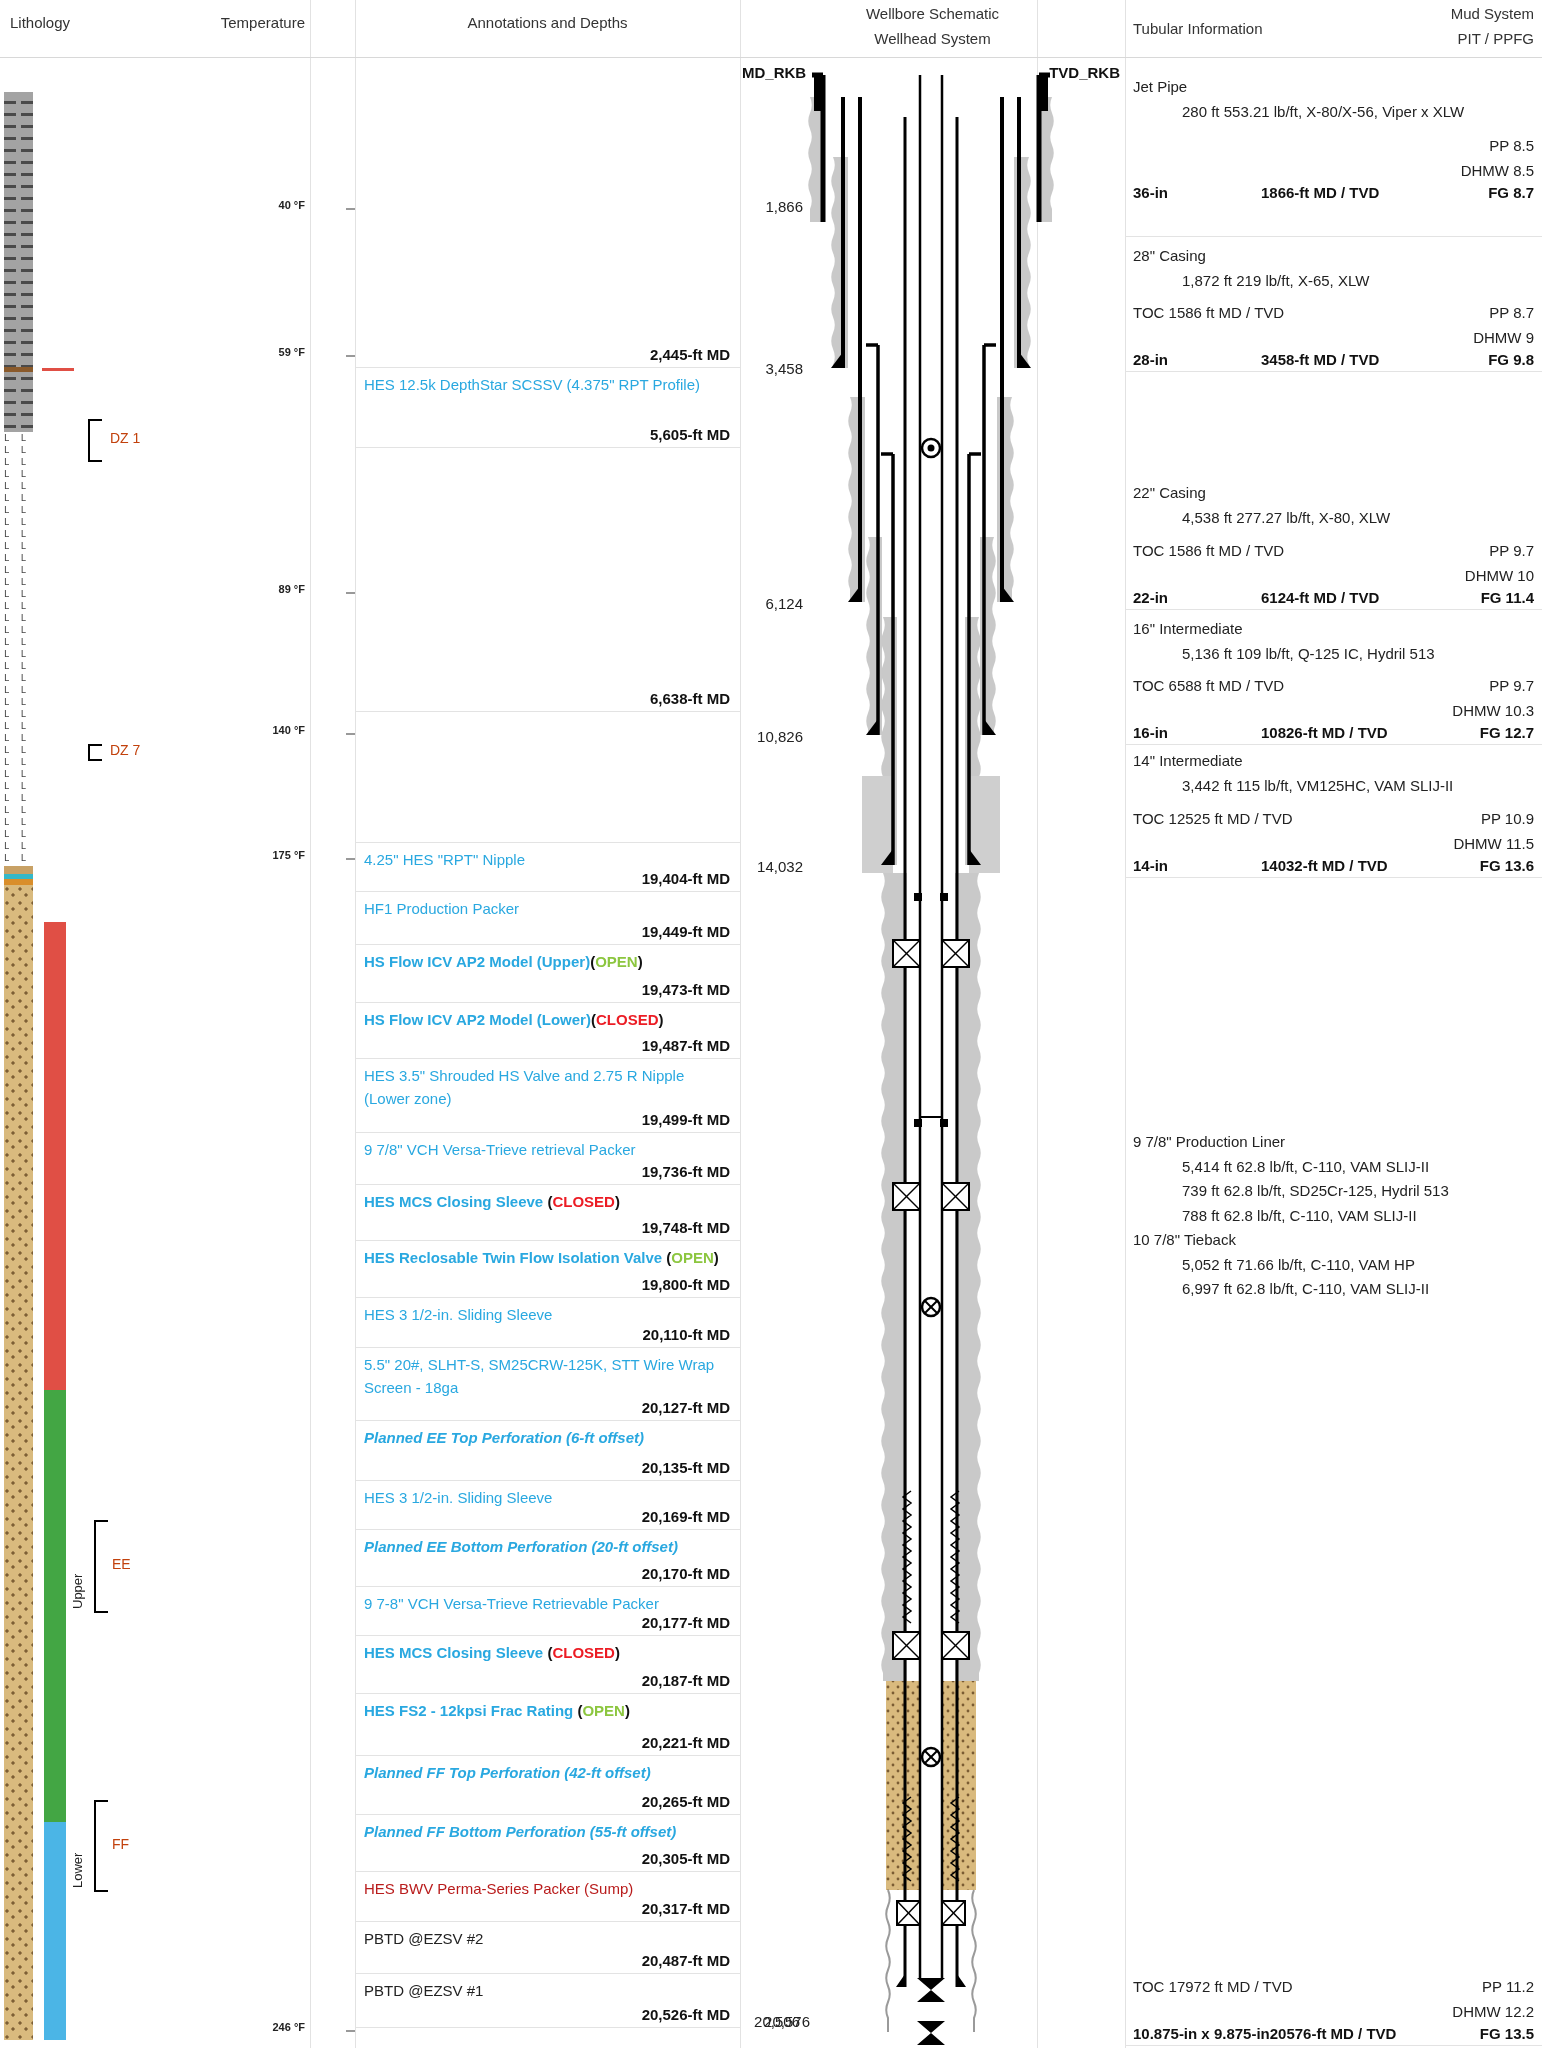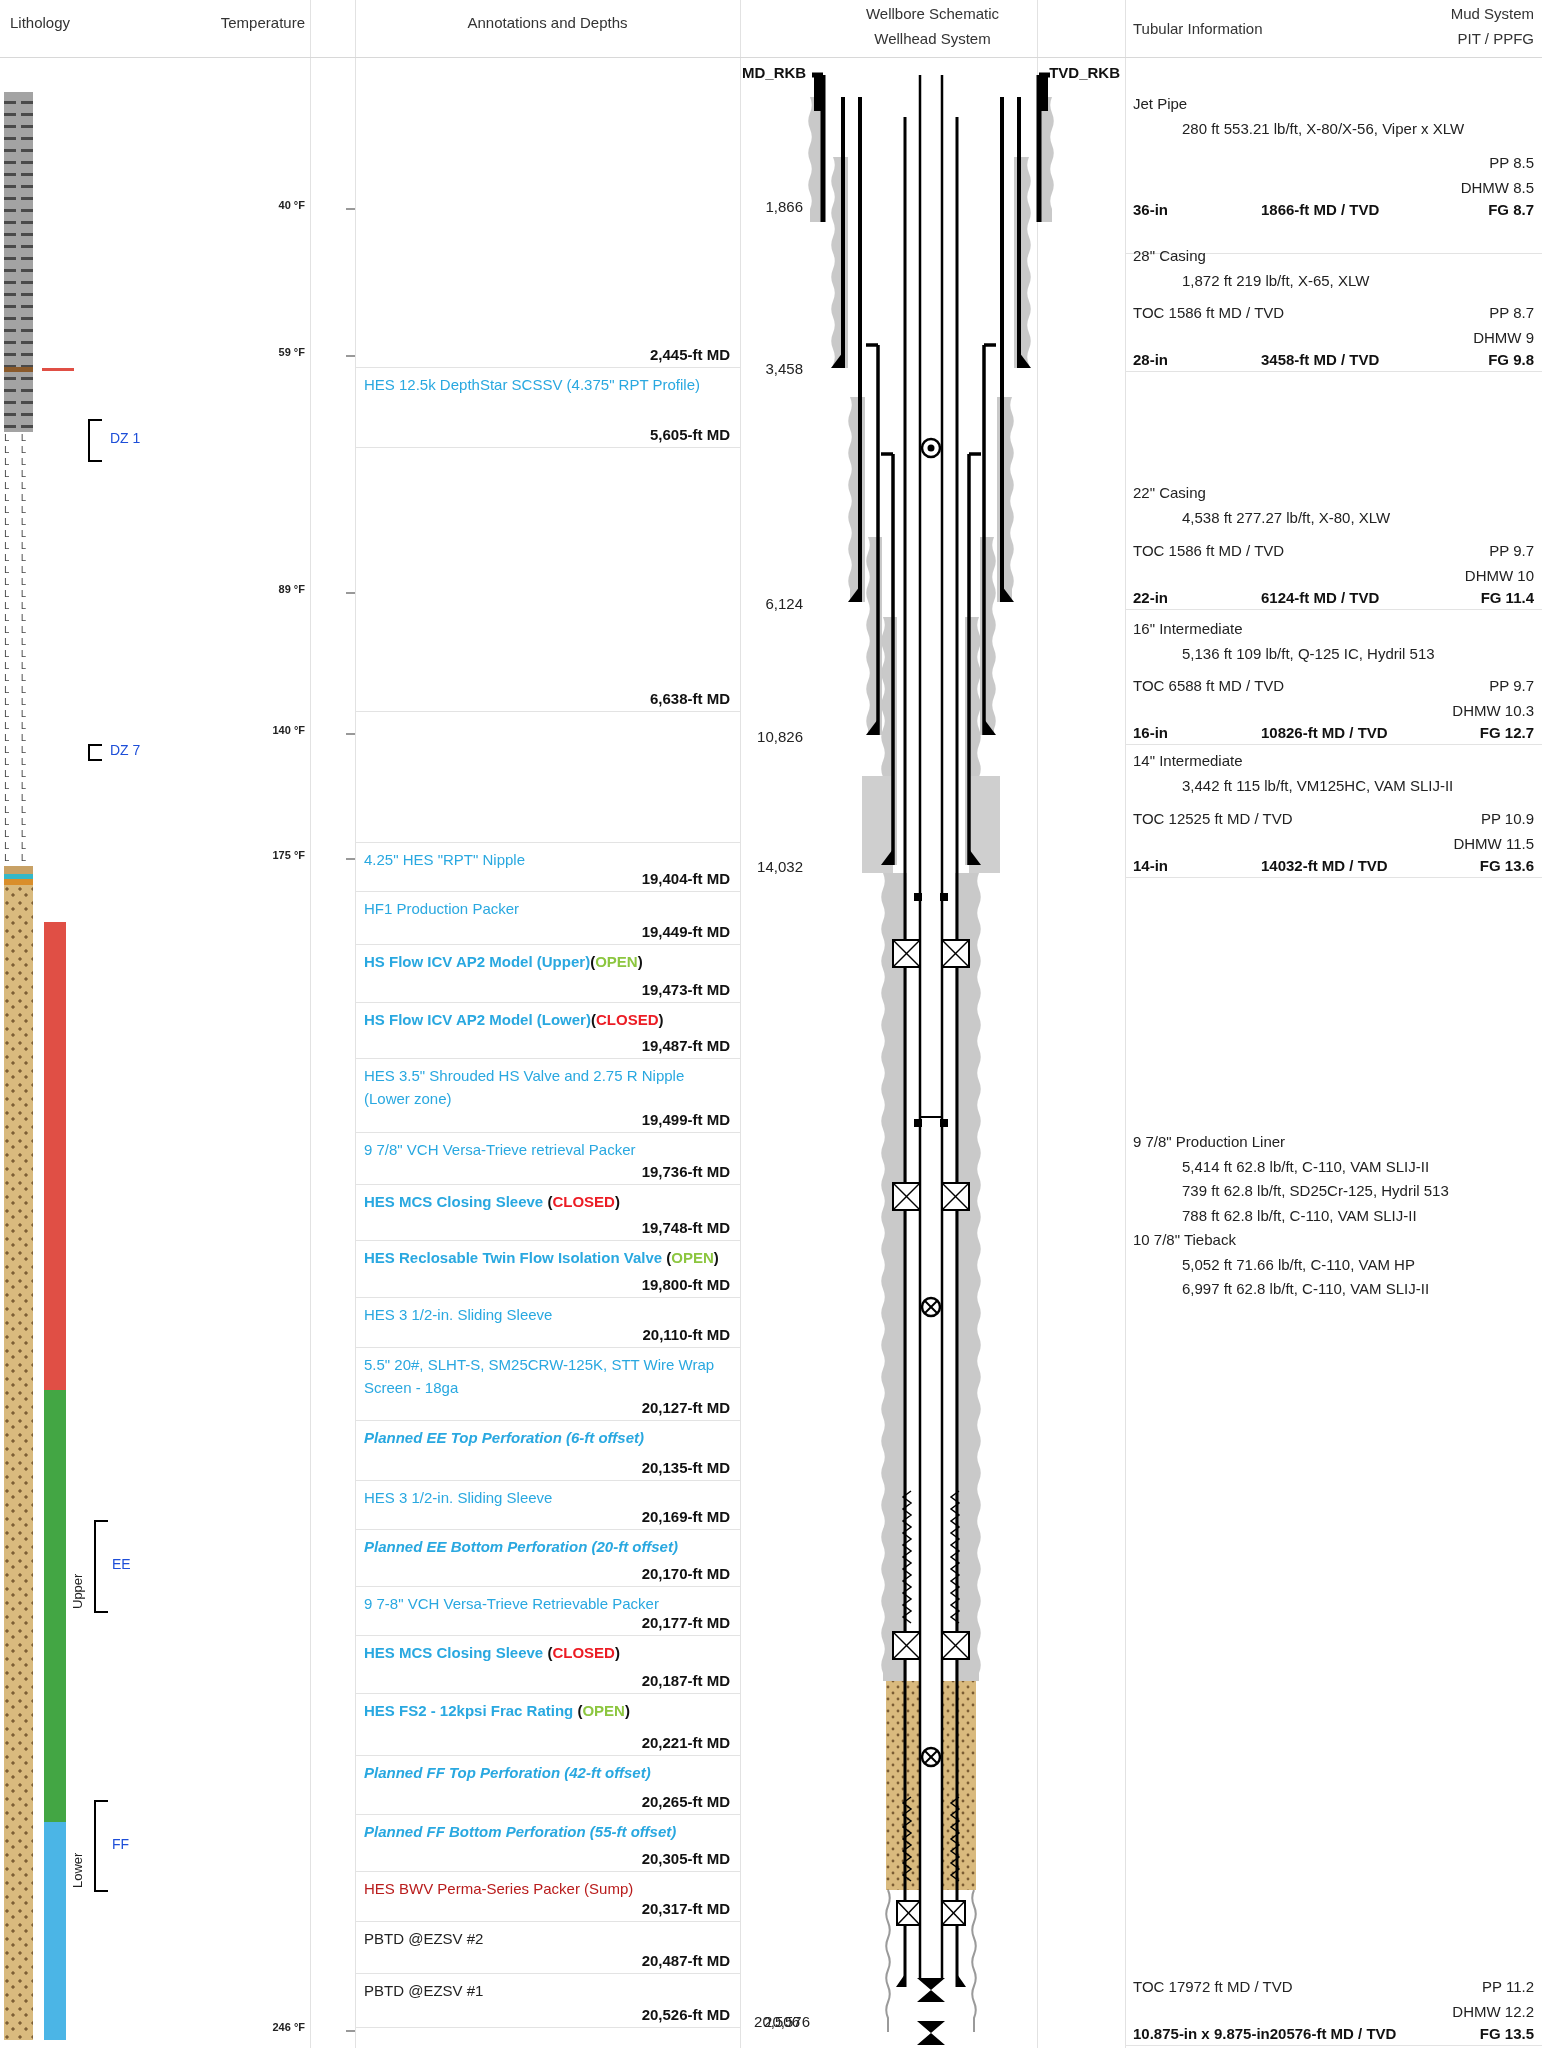--- a/index.html
+++ b/index.html
@@ -17,21 +17,21 @@
     font-family:"DejaVu Sans Mono",monospace;font-size:9px;line-height:12px;color:#444;
     letter-spacing:3px;word-break:break-all;}
   .lith-sand{position:absolute;left:4px;top:885px;width:29px;height:1155px;background-color:#d9ba7e;
     background-image:radial-gradient(circle at 3px 4px, #7d5f35 1.3px, rgba(0,0,0,0) 2px),
                      radial-gradient(circle at 9px 10px, #7d5f35 1.3px, rgba(0,0,0,0) 2px);
     background-size:13px 14px;}
   .band{position:absolute;left:4px;width:29px;}
   .zone{position:absolute;left:44px;width:22px;}
   .bracket{position:absolute;border:2px solid #000;border-right:none;width:12px;}
   .vtext{position:absolute;writing-mode:vertical-rl;transform:rotate(180deg);font-size:13px;color:#222;}
-  .small-lab{position:absolute;font-size:14px;color:#1d4ed8;}
+  .small-lab{position:absolute;font-size:14px;color:#c2410c;}
   .temp{position:absolute;width:60px;text-align:right;font-size:11px;font-weight:bold;color:#222;}
   .temp-tick{position:absolute;width:9px;height:2px;background:#999;}
   .mdlab{position:absolute;width:58px;text-align:right;font-size:15px;color:#222;}
   .axis{position:absolute;font-weight:bold;font-size:15px;color:#111;}
   
   .ann-row{position:absolute;left:356px;width:384px;border-bottom:1px solid #e3e3e3;box-sizing:border-box;}
   .ann-label{position:absolute;left:8px;top:5px;right:10px;font-size:15px;line-height:23px;}
   .ann-depth{position:absolute;right:10px;bottom:4px;font-size:15px;font-weight:bold;color:#111;}
   
   .tub-sec{position:absolute;left:1125px;width:417px;border-bottom:1px solid #e3e3e3;box-sizing:border-box;}
@@ -203,21 +203,21 @@
       <div class="ann-row" style="top: 1922px; height: 52px;">
         <div class="ann-label"><span style="color: rgb(34, 34, 34);">PBTD @EZSV #2</span></div>
         <div class="ann-depth">20,487-ft MD</div>
       </div>
       <div class="ann-row" style="top: 1974px; height: 54px;">
         <div class="ann-label"><span style="color: rgb(34, 34, 34);">PBTD @EZSV #1</span></div>
         <div class="ann-depth">20,526-ft MD</div>
       </div>
     </div>
   <div id="tubs">
-      <div class="tub-sec" style="top: 57px; height: 197px;">
+      <div class="tub-sec" style="top: 40px; height: 197px;">
         <div class="tub-line tub-title" style="top: 38px;">Jet Pipe</div>
         <div class="tub-line tub-spec" style="top: 62.5px;">280 ft 553.21 lb/ft, X-80/X-56, Viper x XLW</div>
         <div class="tub-line" style="top: 97px;"><span></span><span class="tub-right">PP 8.5</span></div>
         <div class="tub-line" style="top: 122px;">
           <span class="tub-right">DHMW 8.5</span>
         </div>
         <div class="tub-line tub-foot" style="top: 144px;"><span>36-in</span><span class="shoe-abs">1866-ft MD / TVD</span><span class="fg">FG 8.7</span></div>
       </div>
       <div class="tub-sec" style="top: 222px; height: 150px;">
         <div class="tub-line tub-title" style="top: 25px;">28" Casing</div>

